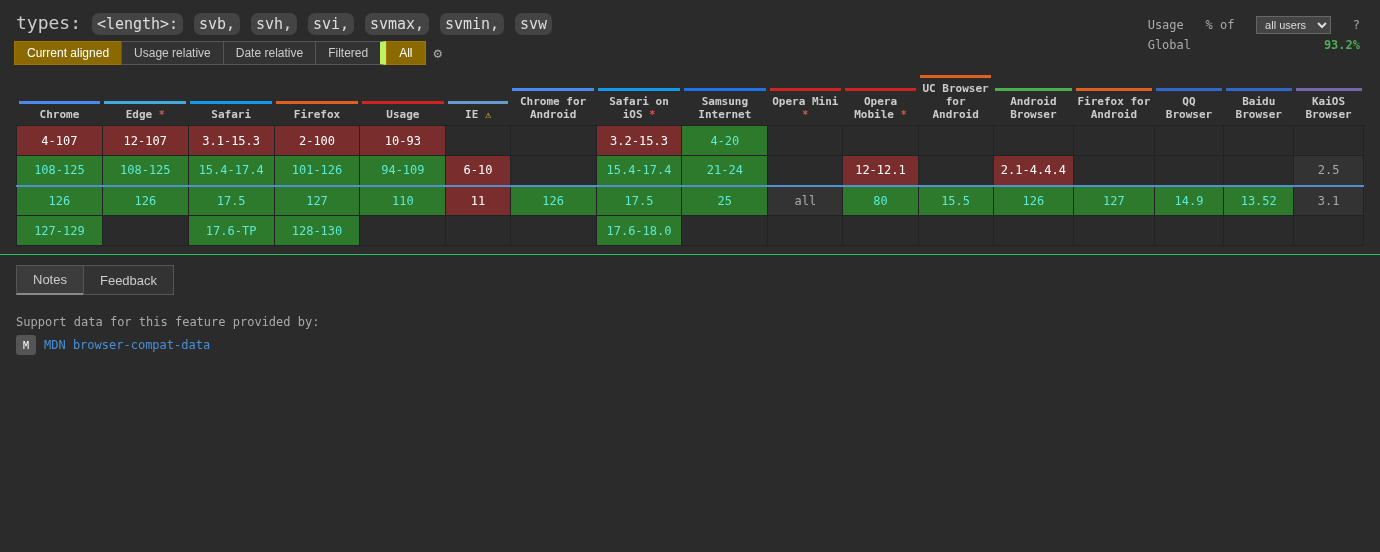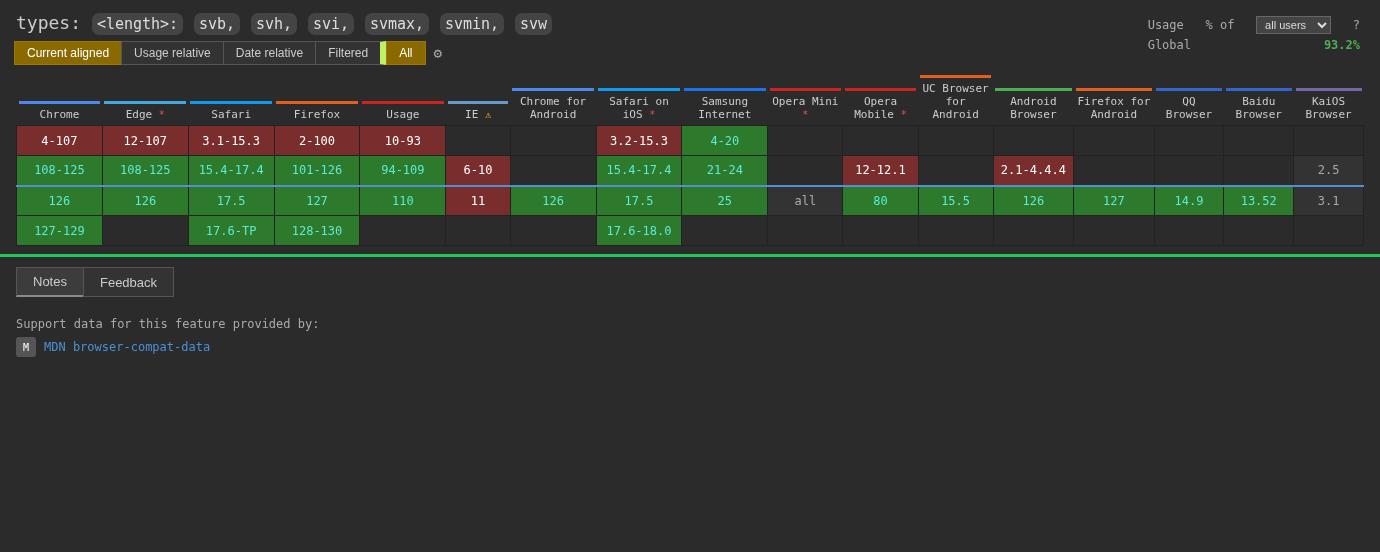--- a/index.html
+++ b/index.html
@@ -94,21 +94,21 @@
       padding: 0 16px;
     }
     table {
       border-collapse: collapse;
       width: 100%;
       table-layout: fixed;
     }
     th {
       color: #ccc;
       font-size: 11px;
-      font-weight: normal;
+      font-weight: bold;
       text-align: center;
       vertical-align: bottom;
       padding: 4px 2px;
       position: relative;
     }
     th .col-bar {
       height: 3px;
       width: 100%;
       margin-bottom: 4px;
     }
@@ -123,21 +123,21 @@
     }
     .cell-green { background: #2d7a2d; color: #5eead4; }
     .cell-red { background: #7a2d2d; color: #fff; }
     .cell-dark { background: #333; color: #aaa; }
     .cell-empty { background: #2b2b2b; }
     .cell-blue-border { border-top: 2px solid #5090d0 !important; }
     .bottom-tabs {
       display: flex;
       padding: 10px 16px 0 16px;
       gap: 0;
-      border-top: 3px solid #22c55e;
+      border-top: 1px solid #22c55e;
       margin-top: 8px;
     }
     .bottom-tab {
       padding: 6px 16px;
       border: 1px solid #555;
       background: #333;
       color: #ccc;
       cursor: pointer;
       font-size: 13px;
       border-right: none;

